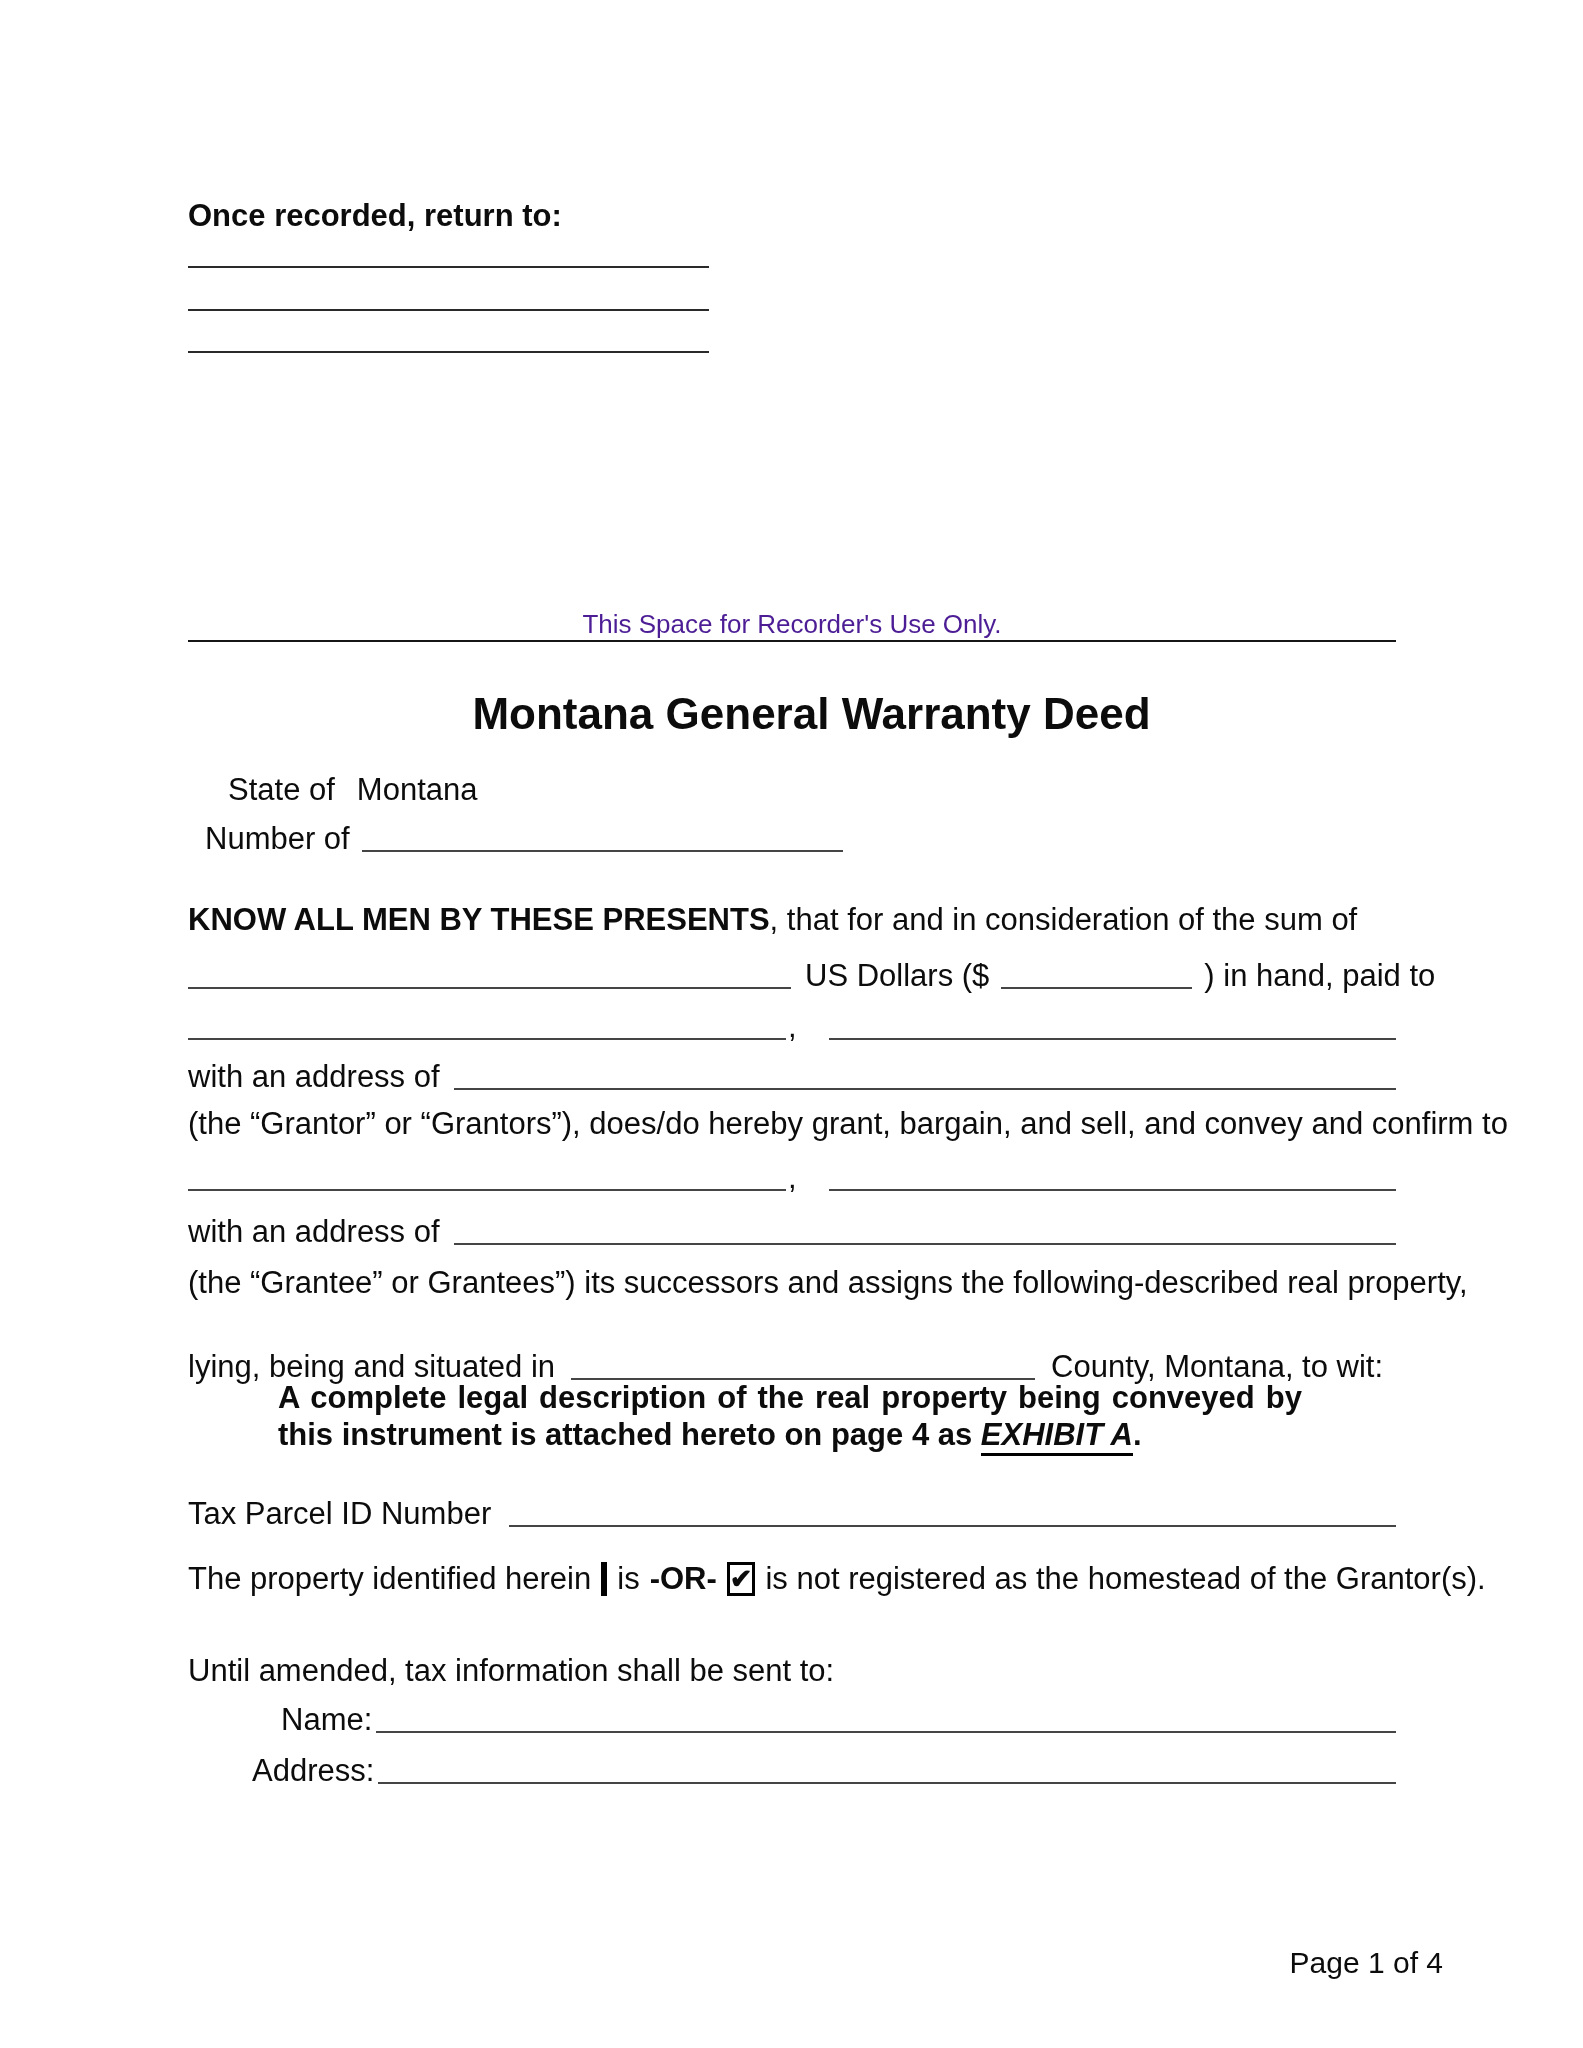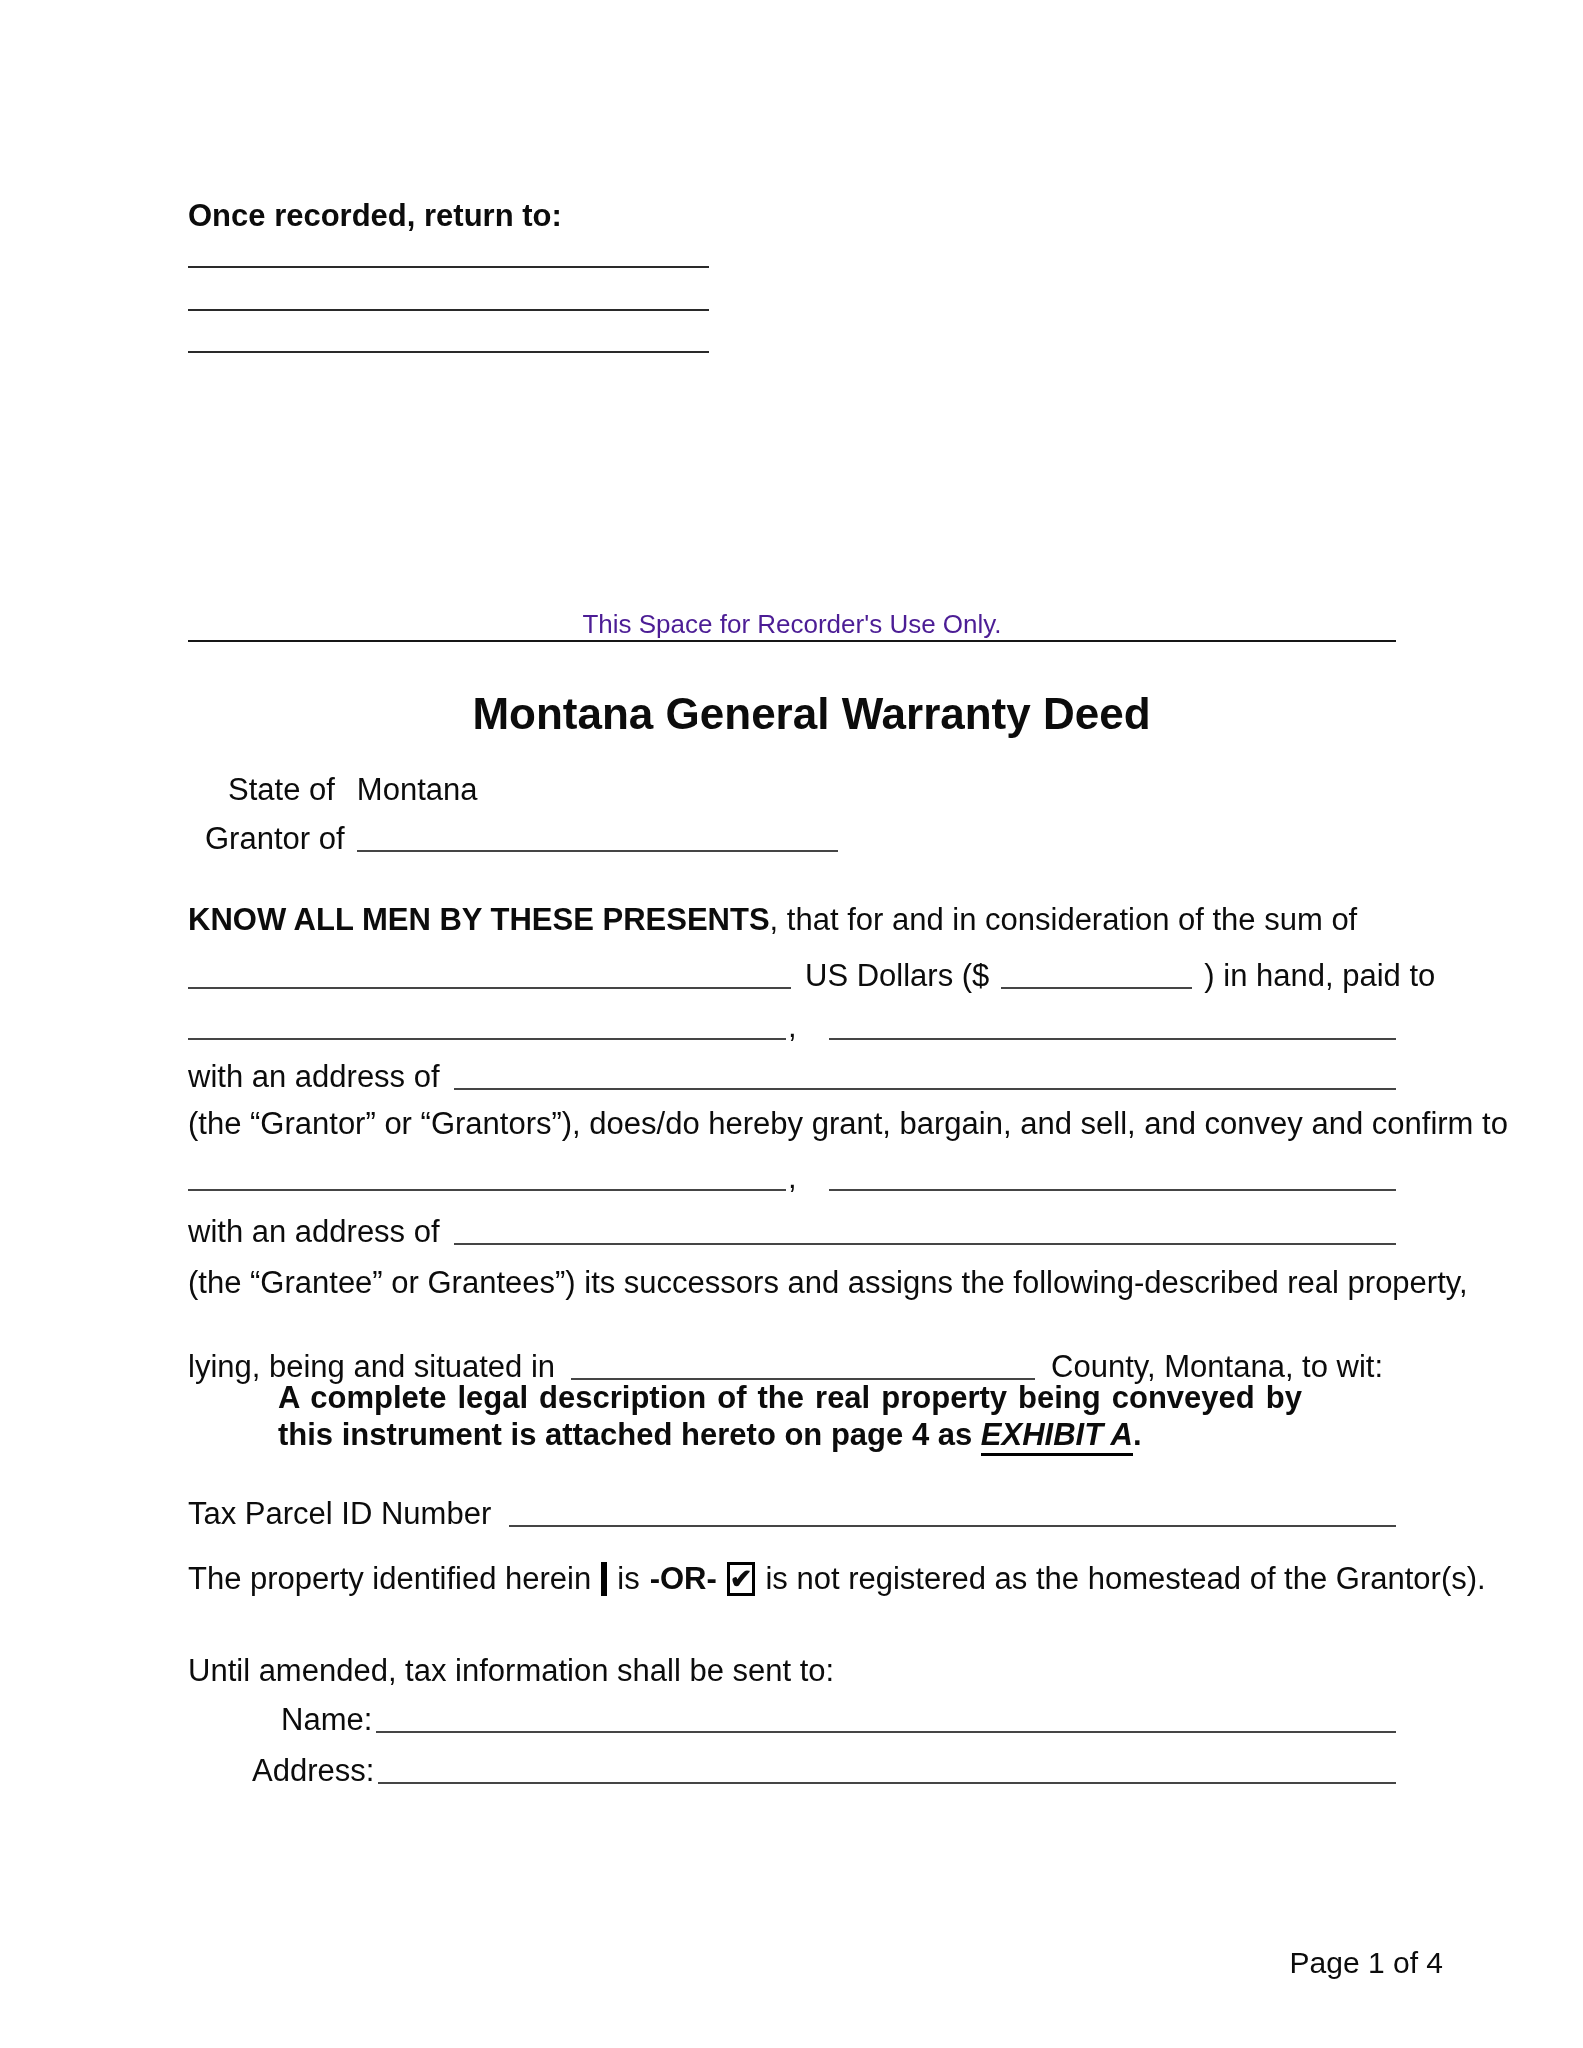--- a/index.html
+++ b/index.html
@@ -68,21 +68,21 @@
   <div class="recorder">
     <span>This Space for Recorder's Use Only.</span>
   </div>
 
   <div class="title">Montana General Warranty Deed</div>
 
   <div class="row" style="left:228px;top:771px;">
     <span>State of</span><span style="margin-left:22px;">Montana</span>
   </div>
   <div class="flexrow" style="left:205px;top:820px;width:1093px;">
-    <span>Grantor of</span>
+    <span>Number of</span>
     <span class="fl" style="flex:0 0 481px;margin-left:12px;"></span>
   </div>
 
   <div class="row" style="left:188px;top:901px;">
     <b>KNOW ALL MEN BY THESE PRESENTS</b><span>, that for and in consideration of the sum of</span>
   </div>
 
   <div class="flexrow" style="left:188px;top:957px;width:1208px;">
     <span class="fl" style="flex:0 0 603px;"></span>
     <span style="margin-left:14px;">US Dollars ($</span>

